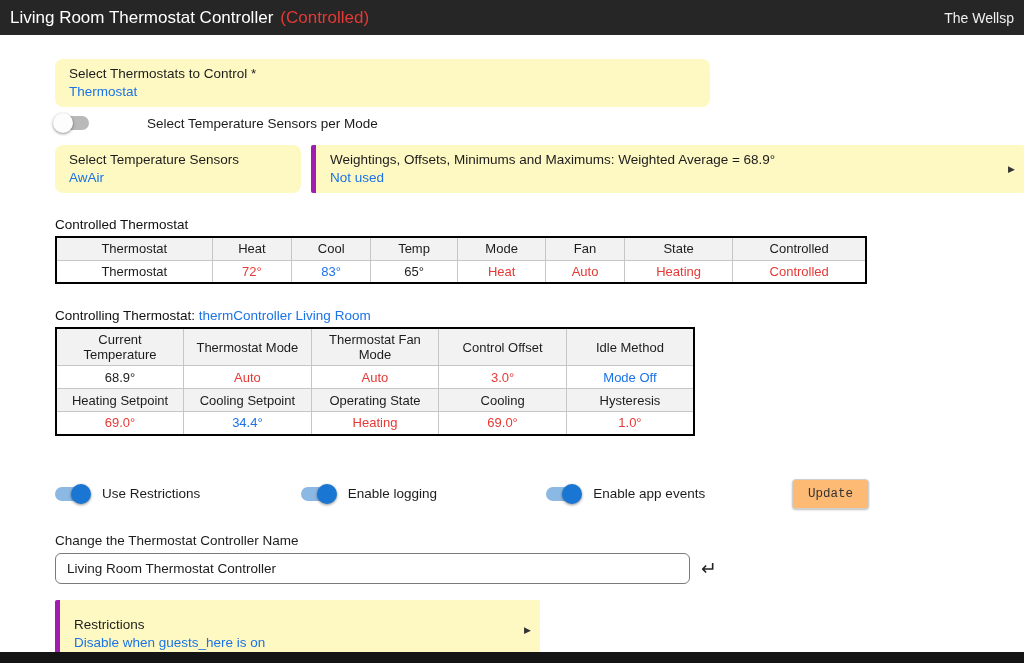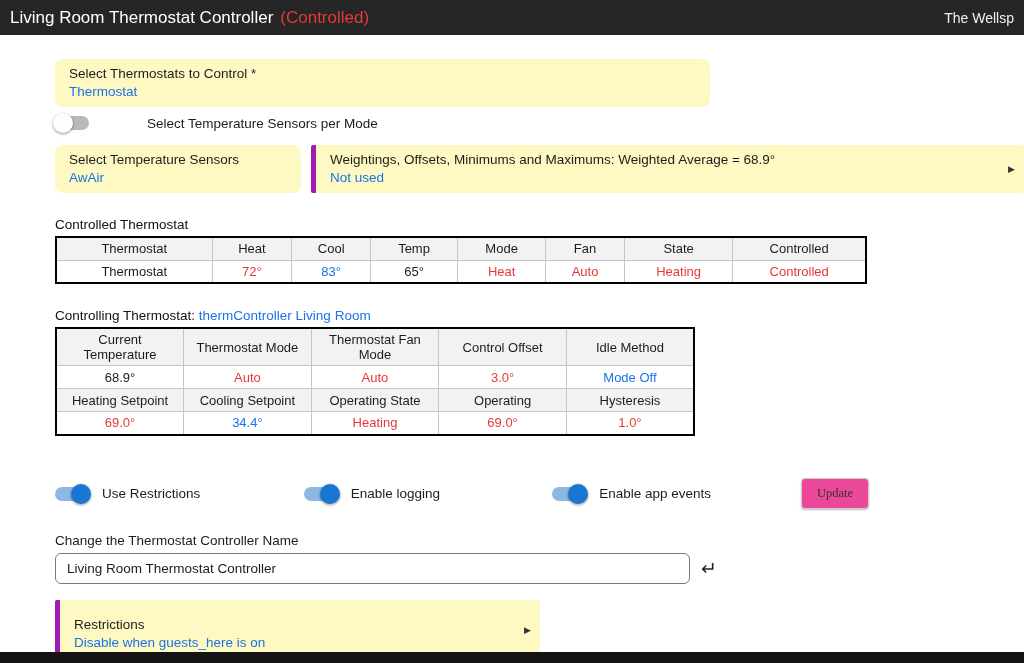--- a/index.html
+++ b/index.html
@@ -63,24 +63,24 @@
   .t2 th, .t2 td { width:100px;margin-top:48px; }
   .c-red { color:#e53935; }
   .c-blue { color:#1a73e8; }
   .bold { font-weight:700; }
 
   
   .switch-row { display:flex; align-items:center; margin-top:45px; height:26px; }
   .switch-group { display:flex; align-items:center; width:252px; }
   .update-btn {
     margin-left:auto; margin-right:155px;
-    background:#ec4899; border:1px solid #cfcfcf; border-radius:4px;
+    background:#fdba74; border:1px solid #cfcfcf; border-radius:4px;
     padding:7px 15px; font-size:12.5px; color:#333;
     box-shadow:0 1px 2px rgba(0,0,0,0.25);
-    font-family:Liberation Serif, serif; cursor:pointer;
+    font-family:Liberation Mono, monospace; cursor:pointer;
   }
 
   
   .name-label { font-size:13.5px; margin-top:26px; margin-bottom:5px; }
   .name-row { display:flex; align-items:center; }
   .name-input {
     width:635px; height:31px; border:1px solid #7a7a7a; border-radius:6px;
     font-size:13.5px; padding:0 11px; color:#1c1c1c;
     font-family:"Liberation Sans", sans-serif; background:#fff;
   }
@@ -170,21 +170,21 @@
         <td>68.9°</td>
         <td class="c-red">Auto</td>
         <td class="c-red">Auto</td>
         <td class="c-red">3.0°</td>
         <td class="c-blue bold">Mode Off</td>
       </tr>
       <tr>
         <th>Heating Setpoint</th>
         <th>Cooling Setpoint</th>
         <th>Operating State</th>
-        <th>Operating</th>
+        <th>Cooling</th>
         <th>Hysteresis</th>
       </tr>
       <tr>
         <td class="c-red">69.0°</td>
         <td class="c-blue">34.4°</td>
         <td class="c-red">Heating</td>
         <td class="c-red">69.0°</td>
         <td class="c-red">1.0°</td>
       </tr>
     </tbody>

